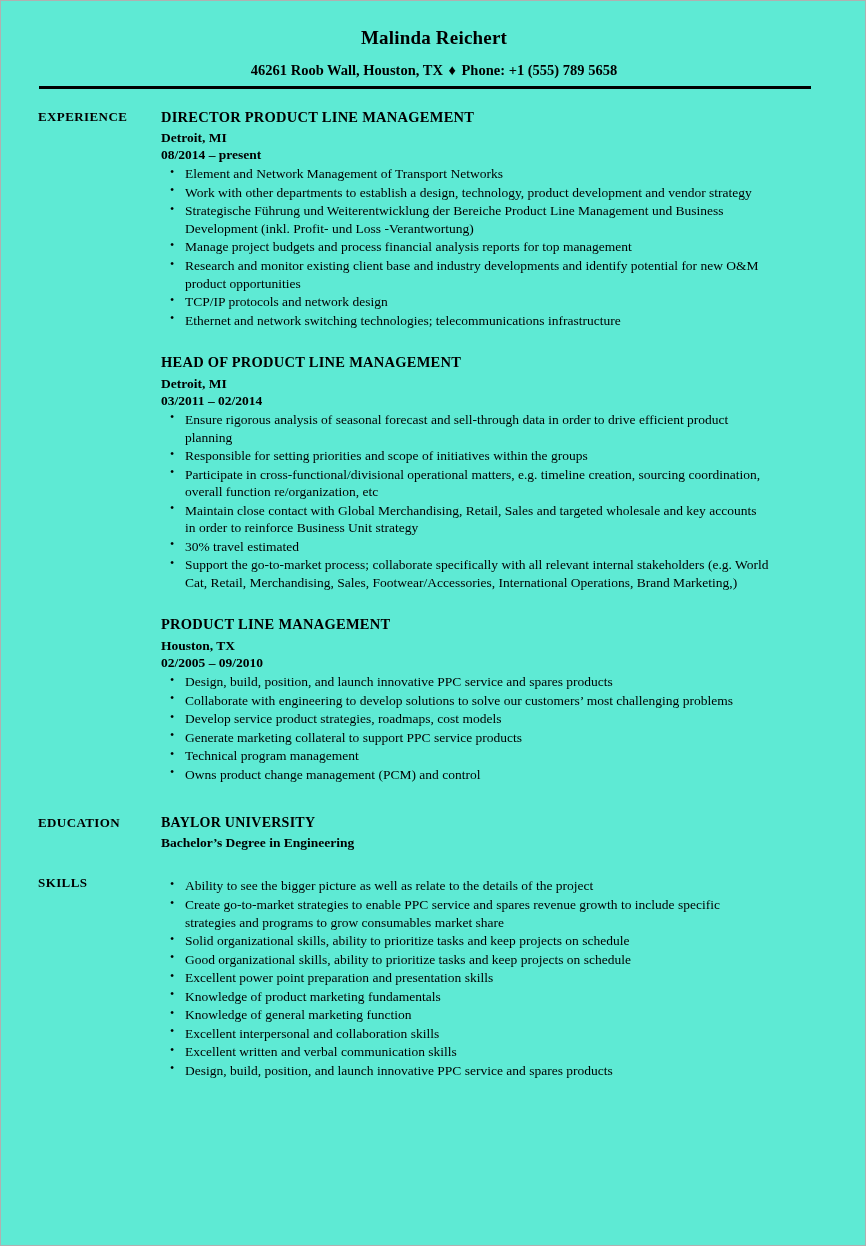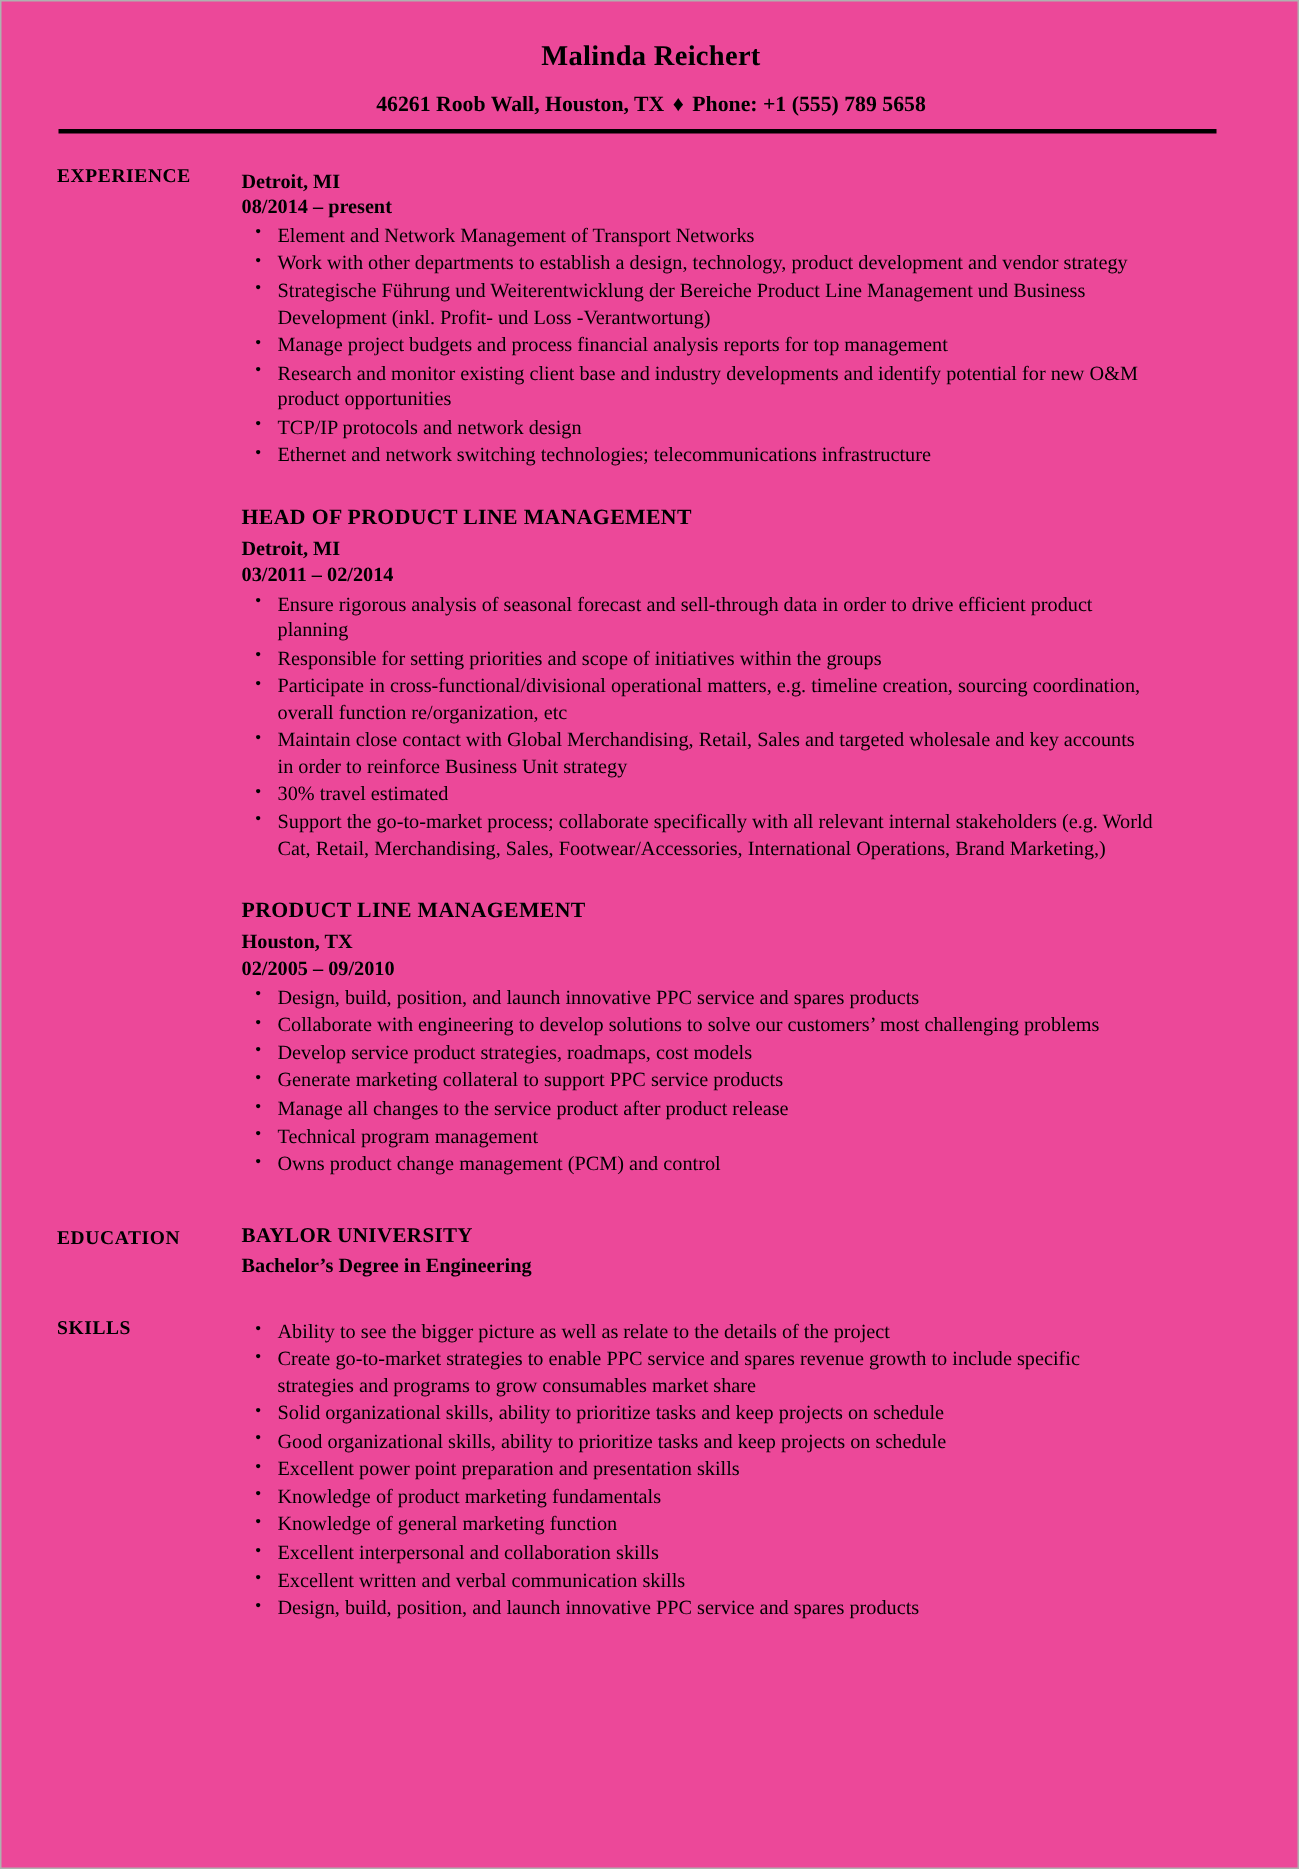--- a/index.html
+++ b/index.html
@@ -10,21 +10,21 @@
   }
   body {
     font-family: "Liberation Serif", "DejaVu Serif", serif;
     color: #000000;
   }
   .page {
     position: relative;
     width: 866px;
     height: 1246px;
     box-sizing: border-box;
-    background: #ec4899;
+    background: #5eead4;
     border: 1px solid #b0b0b0;
     overflow: hidden;
   }
   .inner {
     position: absolute;
     left: 0;
     top: 0;
     width: 866px;
   }
 
@@ -156,20 +156,21 @@
         <span>Phone: +1 (555) 789 5658</span>
       </div>
       <div class="rule"></div>
     </div>
 
     <div class="section" id="experience-section">
       <div class="sec-label-col">EXPERIENCE</div>
       <div class="sec-body-col">
 
         <div class="job">
+          <div class="job-title">DIRECTOR PRODUCT LINE MANAGEMENT</div>
           <div class="job-location">Detroit, MI</div>
           <div class="job-dates">08/2014 – present</div>
           <ul class="bullets">
             <li>Element and Network Management of Transport Networks</li>
             <li>Work with other departments to establish a design, technology, product development and vendor strategy</li>
             <li>Strategische Führung und Weiterentwicklung der Bereiche Product Line Management und Business Development (inkl. Profit- und Loss -Verantwortung)</li>
             <li>Manage project budgets and process financial analysis reports for top management</li>
             <li>Research and monitor existing client base and industry developments and identify potential for new O&amp;M product opportunities</li>
             <li>TCP/IP protocols and network design</li>
             <li>Ethernet and network switching technologies; telecommunications infrastructure</li>
@@ -192,21 +193,20 @@
 
         <div class="job">
           <div class="job-title">PRODUCT LINE MANAGEMENT</div>
           <div class="job-location">Houston, TX</div>
           <div class="job-dates">02/2005 – 09/2010</div>
           <ul class="bullets">
             <li>Design, build, position, and launch innovative PPC service and spares products</li>
             <li>Collaborate with engineering to develop solutions to solve our customers’ most challenging problems</li>
             <li>Develop service product strategies, roadmaps, cost models</li>
             <li>Generate marketing collateral to support PPC service products</li>
-            <li>Manage all changes to the service product after product release</li>
             <li>Technical program management</li>
             <li>Owns product change management (PCM) and control</li>
           </ul>
         </div>
 
       </div>
     </div>
 
     <div class="section" id="education-section">
       <div class="sec-label-col">EDUCATION</div>

